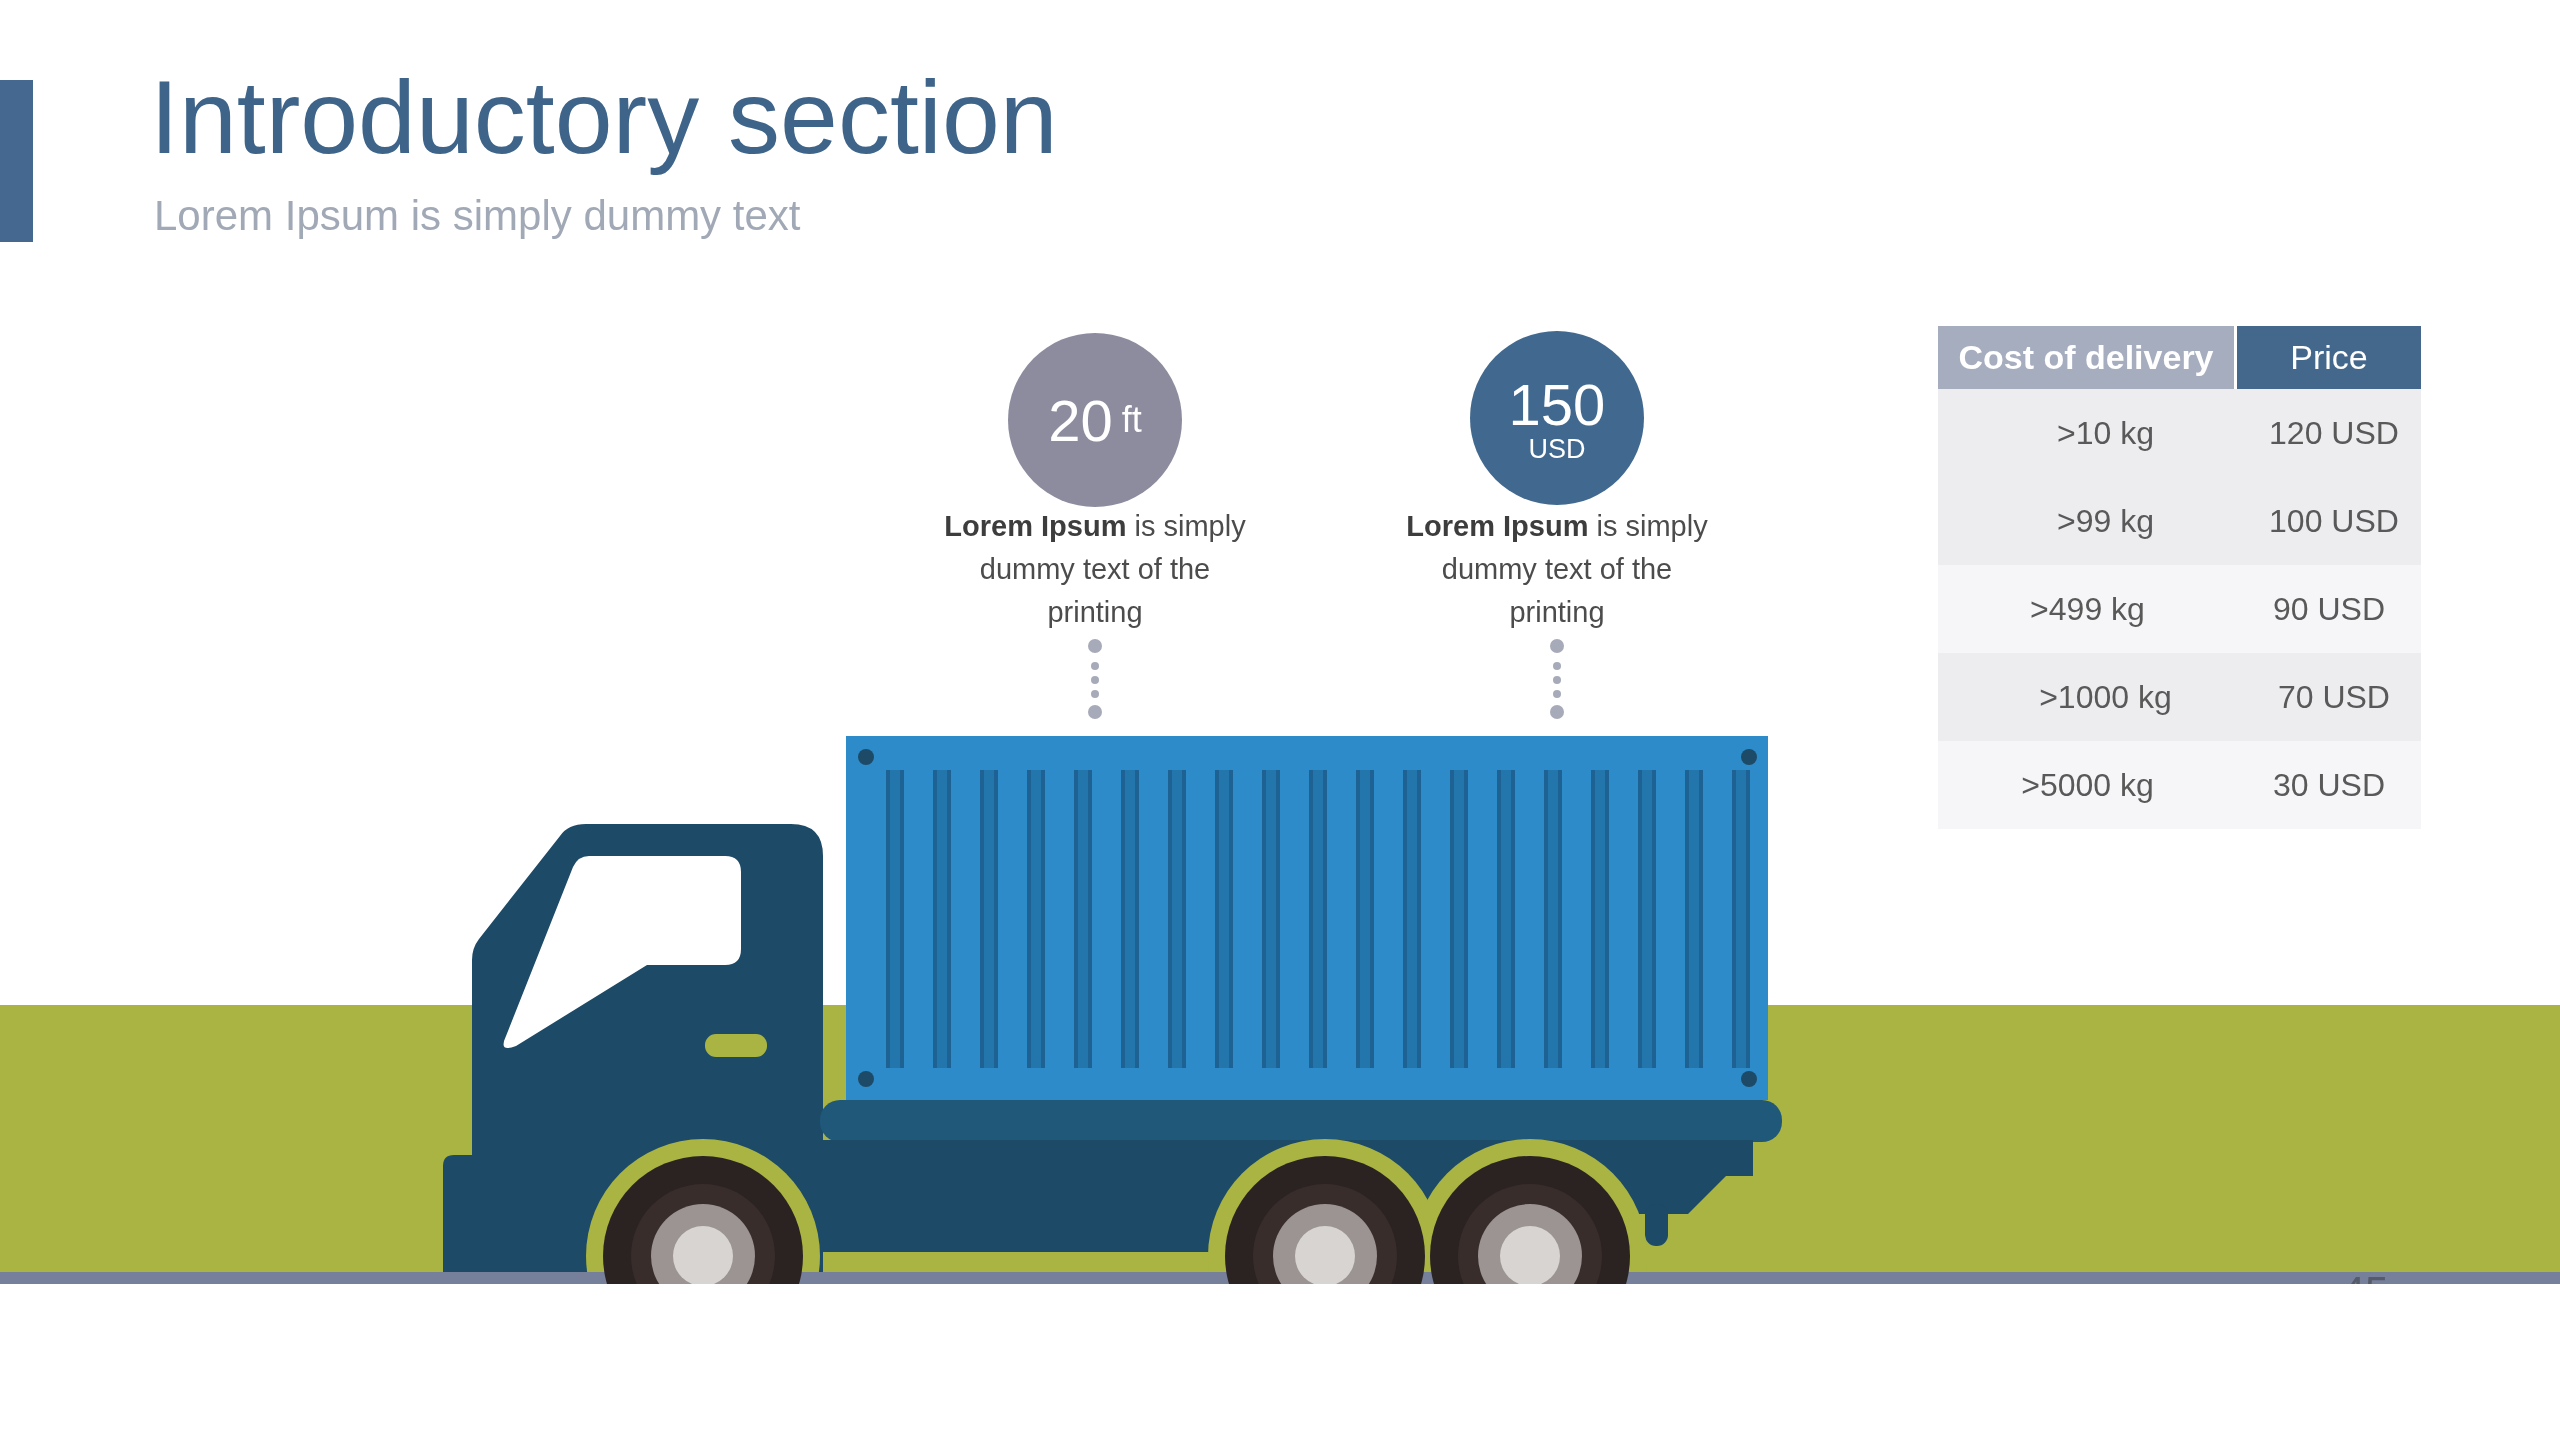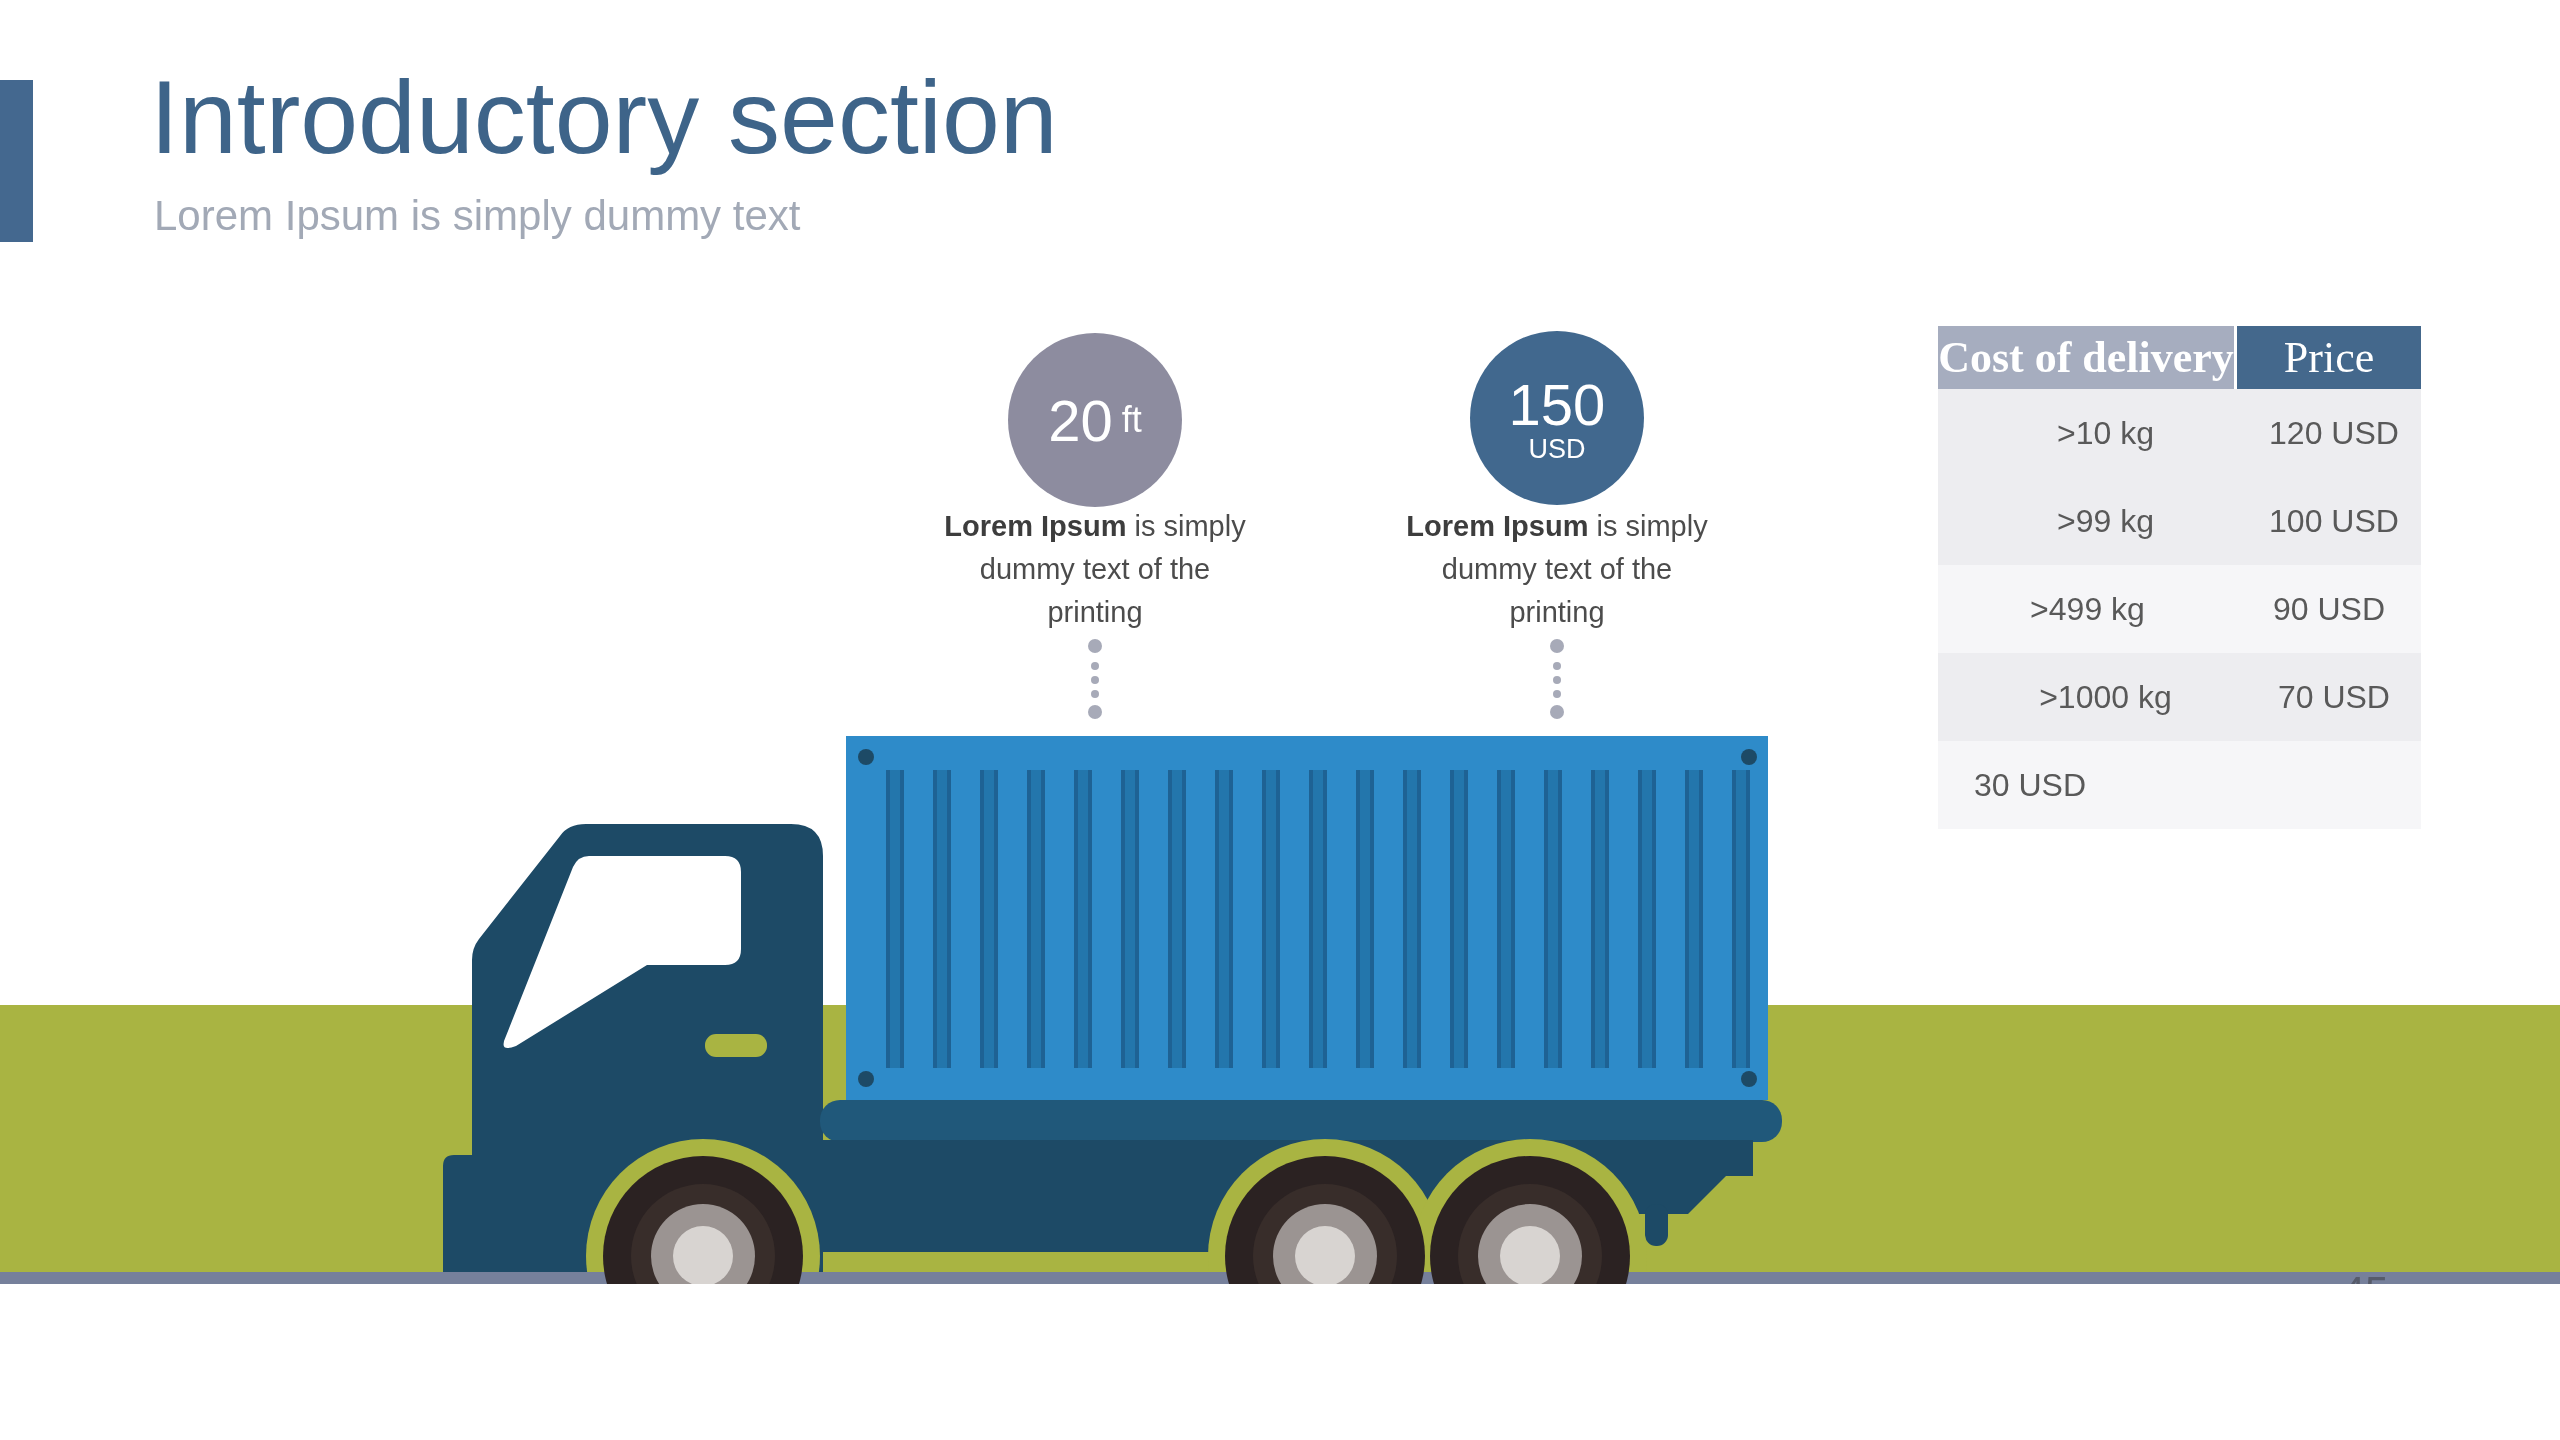--- a/index.html
+++ b/index.html
@@ -15,21 +15,21 @@
   .badge-blue{left:1470px;top:331px;background:#41688e;flex-direction:column;}
   .badge-value{font-size:58px;}
   .badge-unit-inline{font-size:36px;margin-left:9px;}
   .badge-unit-stack{font-size:27px;margin-top:-4px;}
   .caption{position:absolute;width:340px;top:505px;text-align:center;font-size:29px;
            line-height:43px;color:#4c4c4c;}
   .caption b{color:#3d3d3d;}
   .caption-1{left:925px;}
   .caption-2{left:1387px;}
   .price-table{position:absolute;left:1938px;top:326px;width:483px;font-size:32px;color:#595959;}
-  .pt-header{display:flex;height:63px;color:#ffffff;font-size:44px;font-family:Liberation Serif, serif;}
+  .pt-header{display:flex;height:63px;color:#ffffff;font-size:34px;}
   .pt-h1{width:296px;background:#a6adbf;font-weight:bold;display:flex;align-items:center;justify-content:center;}
   .pt-hgap{width:3px;background:#ffffff;}
   .pt-h2{width:184px;background:#44688c;display:flex;align-items:center;justify-content:center;}
   .pt-row{display:flex;height:88px;}
   .pt-row.odd{background:#ededf0;padding-left:26px;}
   .pt-row.even{background:#f6f6f8;}
   .pt-c1{width:299px;display:flex;align-items:center;justify-content:center;}
   .pt-c2{width:184px;display:flex;align-items:center;justify-content:center;}
   .page-number{position:absolute;left:2330px;top:1268px;width:70px;text-align:center;
                font-size:42px;color:#565b6a;}
@@ -161,19 +161,20 @@
     </div>
     <div class="pt-row even">
       <div class="pt-c1">&gt;499 kg</div>
       <div class="pt-c2">90 USD</div>
     </div>
     <div class="pt-row odd">
       <div class="pt-c1">&gt;1000 kg</div>
       <div class="pt-c2">70 USD</div>
     </div>
     <div class="pt-row even">
+      <div class="pt-c1">&gt;5000 kg</div>
       <div class="pt-c2">30 USD</div>
     </div>
   </div>
 
   <div class="page-number">45</div>
 
 </div>
 
 </body></html>

